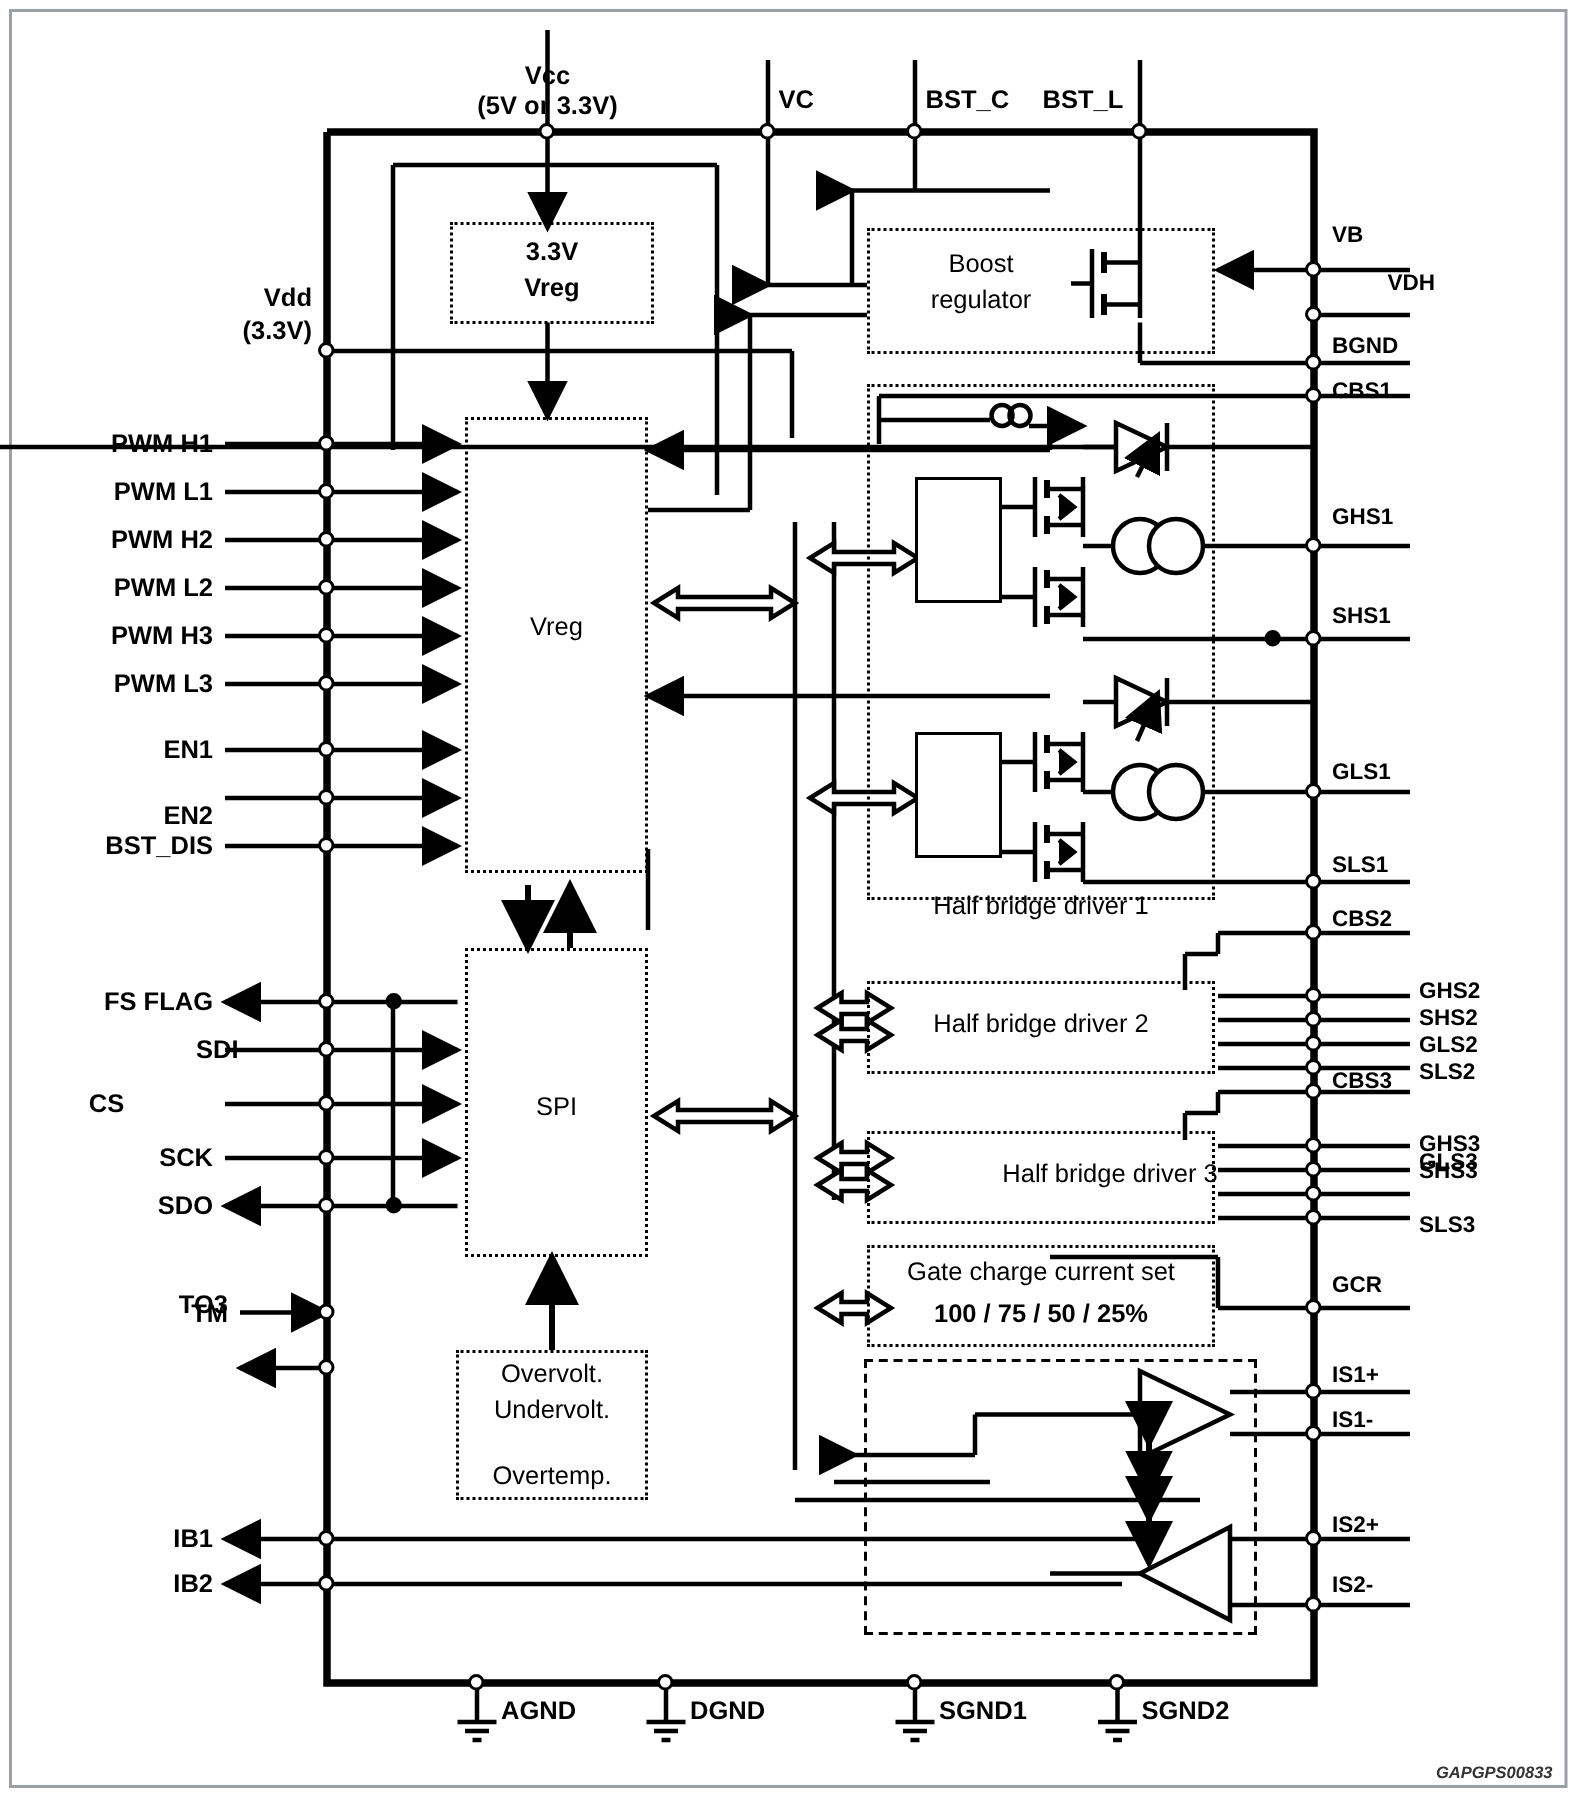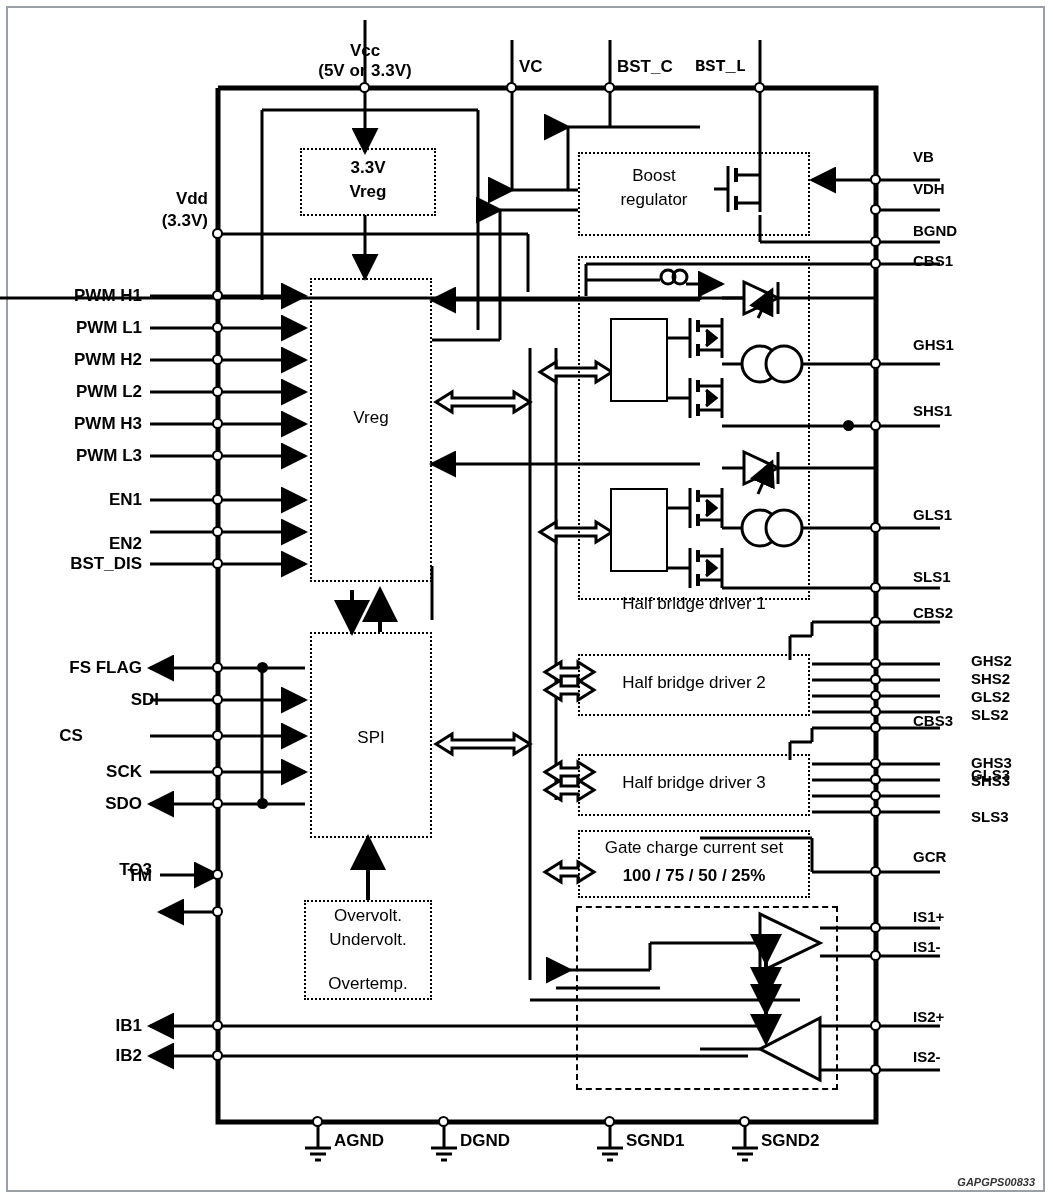--- a/index.html
+++ b/index.html
@@ -4,21 +4,21 @@
 <style>
   html,body{margin:0;padding:0;background:#ffffff;}
   body{font-family:"Liberation Sans", sans-serif;}
   #page{position:relative;width:1053px;height:1200px;background:#fff;overflow:hidden;}
   #frame{position:absolute;left:6px;top:6px;width:1039px;height:1186px;border:2px solid #9aa0a6;box-sizing:border-box;}
   .lbl{position:absolute;font-size:17px;color:#000;white-space:nowrap;line-height:1.05;}
   .lbl.b{font-weight:bold;}
   .lbl.r{text-align:right;}
   .lbl.c{text-align:center;}
   .pinL{position:absolute;font-size:17px;font-weight:bold;color:#000;text-align:right;white-space:nowrap;}
-  .pinR{position:absolute;font-size:15px;font-weight:bold;color:#000;text-align:left;white-space:nowrap;margin-left:25px;}
+  .pinR{position:absolute;font-size:15px;font-weight:bold;color:#000;text-align:left;white-space:nowrap;}
   .dotbox{position:absolute;border:2px dotted #000;box-sizing:border-box;}
   .dashbox{position:absolute;border:2px dashed #000;box-sizing:border-box;}
   .solidbox{position:absolute;border:2px solid #000;box-sizing:border-box;background:#fff;}
   .node{position:absolute;width:11px;height:11px;border-radius:50%;border:2px solid #000;background:#fff;box-sizing:border-box;}
   .node.f{background:#000;}
   .boxtitle{position:absolute;font-size:17px;color:#000;text-align:center;white-space:nowrap;}
   .boxtitle.bld{font-weight:bold;}
   svg.ov{position:absolute;left:0;top:0;width:1053px;height:1200px;pointer-events:none;}
   #credit{position:absolute;right:18px;bottom:12px;font-size:11px;font-style:italic;font-weight:bold;color:#333;}
 </style>
@@ -323,33 +323,33 @@
 
   <div class="dotbox" style="left:578px;top:256px;width:232px;height:344px;"></div>
   <div class="solidbox" style="left:610px;top:318px;width:58px;height:84px;"></div>
   <div class="solidbox" style="left:610px;top:488px;width:58px;height:84px;"></div>
   <div class="boxtitle" style="left:578px;top:594px;width:232px;">Half bridge driver 1</div>
 
   <div class="dotbox" style="left:578px;top:654px;width:232px;height:62px;"></div>
   <div class="boxtitle" style="left:578px;top:673px;width:232px;">Half bridge driver 2</div>
 
   <div class="dotbox" style="left:578px;top:754px;width:232px;height:62px;"></div>
-  <div class="boxtitle" style="left:578px;top:773px;width:232px;">Half bridge driver 3</div>
+  <div class="boxtitle" style="left:578px;top:773px;width:232px;padding-left:46px;">Half bridge driver 3</div>
 
   <div class="dotbox" style="left:578px;top:830px;width:232px;height:68px;"></div>
   <div class="boxtitle" style="left:578px;top:838px;width:232px;">Gate charge current set</div>
   <div class="boxtitle" style="left:578px;top:866px;width:232px;font-weight:bold;">100 / 75 / 50 / 25%</div>
 
   <div class="dashbox" style="left:576px;top:906px;width:262px;height:184px;"></div>
 
   <div class="lbl b c" style="left:305px;top:42px;width:120px;">Vcc</div>
   <div class="lbl b c" style="left:248px;top:62px;width:234px;">(5V or 3.3V)</div>
   <div class="lbl b" style="left:519px;top:58px;">VC</div>
   <div class="lbl b" style="left:617px;top:58px;">BST_C</div>
-  <div class="lbl b" style="left:695px;top:58px;font-family:Liberation Mono, monospace;">BST_L</div>
+  <div class="lbl b" style="left:695px;top:58px;">BST_L</div>
   <div class="lbl b r" style="left:100px;top:190px;width:108px;">Vdd</div>
   <div class="lbl b r" style="left:100px;top:212px;width:108px;">(3.3V)</div>
 
   <div class="pinL" style="left:0px;top:286px;width:142px;">PWM H1</div>
   <div class="pinL" style="left:0px;top:318px;width:142px;">PWM L1</div>
   <div class="pinL" style="left:0px;top:350px;width:142px;">PWM H2</div>
   <div class="pinL" style="left:0px;top:382px;width:142px;">PWM L2</div>
   <div class="pinL" style="left:0px;top:414px;width:142px;">PWM H3</div>
   <div class="pinL" style="left:0px;top:446px;width:142px;">PWM L3</div>
   <div class="pinL" style="left:0px;top:490px;width:142px;">EN1</div>
@@ -361,21 +361,21 @@
   <div class="pinL" style="left:0px;top:726px;width:142px;text-align:center;">CS</div>
   <div class="pinL" style="left:0px;top:762px;width:142px;">SCK</div>
   <div class="pinL" style="left:0px;top:794px;width:142px;">SDO</div>
 
   <div class="pinL" style="left:0px;top:866px;width:152px;">TM</div>
   <div class="pinL" style="left:0px;top:860px;width:152px;">TO3</div>
   <div class="pinL" style="left:0px;top:1016px;width:142px;">IB1</div>
   <div class="pinL" style="left:0px;top:1046px;width:142px;">IB2</div>
 
   <div class="pinR" style="left:888px;top:148px;">VB</div>
-  <div class="pinR" style="left:888px;top:180px;">VDH</div>
+  <div class="pinR" style="left:925px;top:180px;">VDH</div>
   <div class="pinR" style="left:888px;top:222px;">BGND</div>
   <div class="pinR" style="left:888px;top:252px;">CBS1</div>
   <div class="pinR" style="left:888px;top:336px;">GHS1</div>
   <div class="pinR" style="left:888px;top:402px;">SHS1</div>
   <div class="pinR" style="left:888px;top:506px;text-align:center;">GLS1</div>
   <div class="pinR" style="left:888px;top:568px;">SLS1</div>
   <div class="pinR" style="left:888px;top:604px;">CBS2</div>
   <div class="pinR" style="left:888px;top:712px;">CBS3</div>
   <div class="pinR" style="left:888px;top:848px;">GCR</div>
   <div class="pinR" style="left:888px;top:908px;">IS1+</div>

